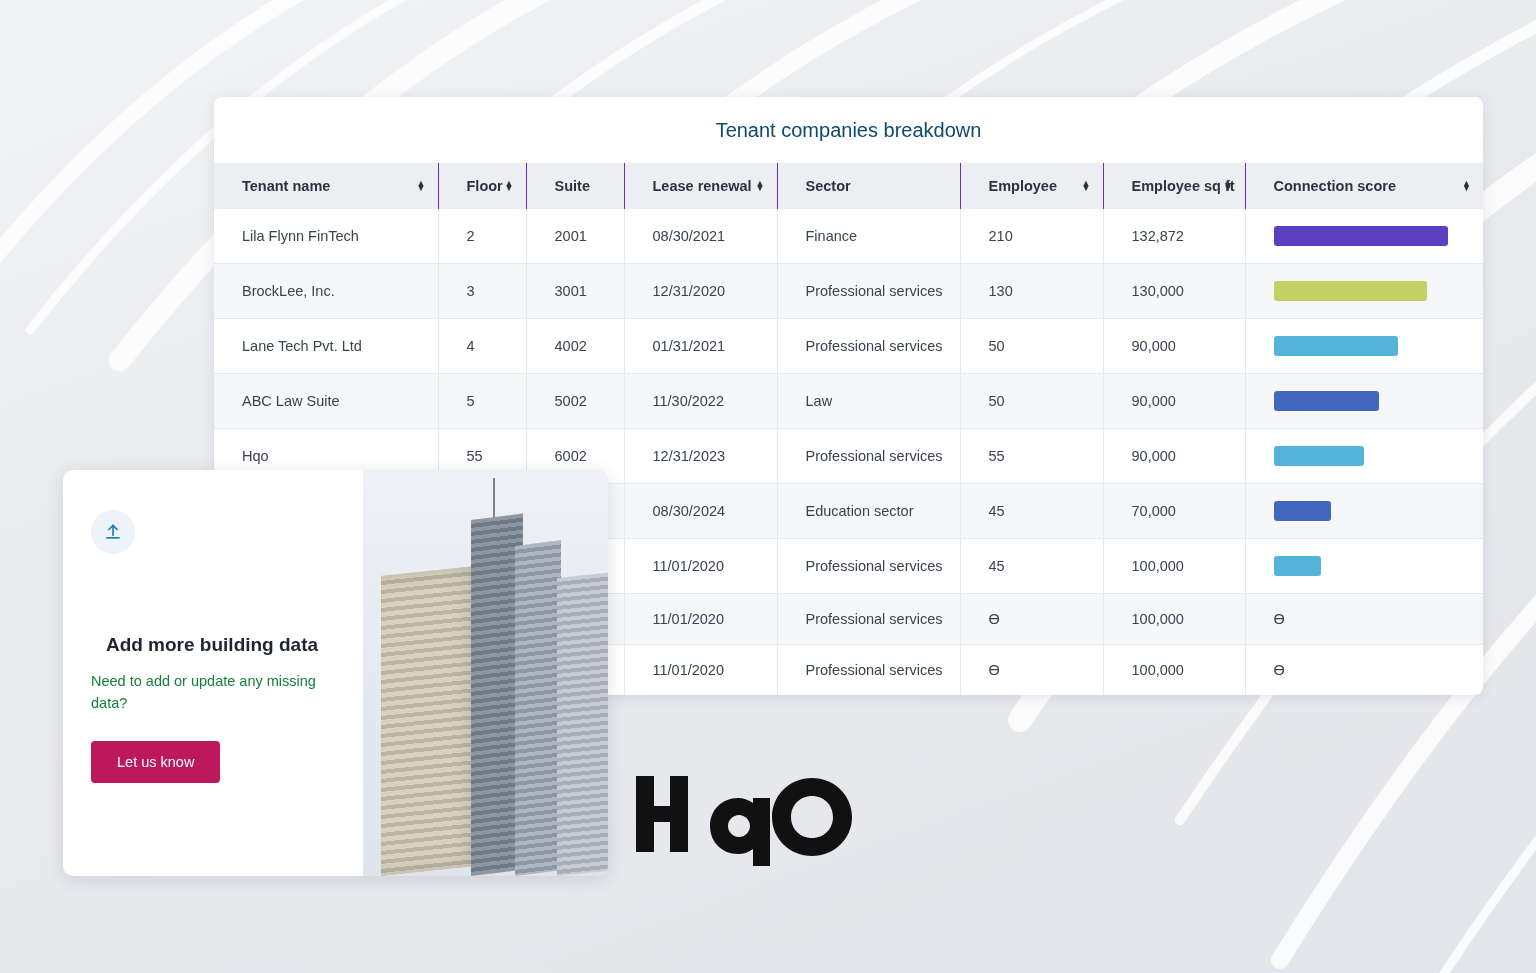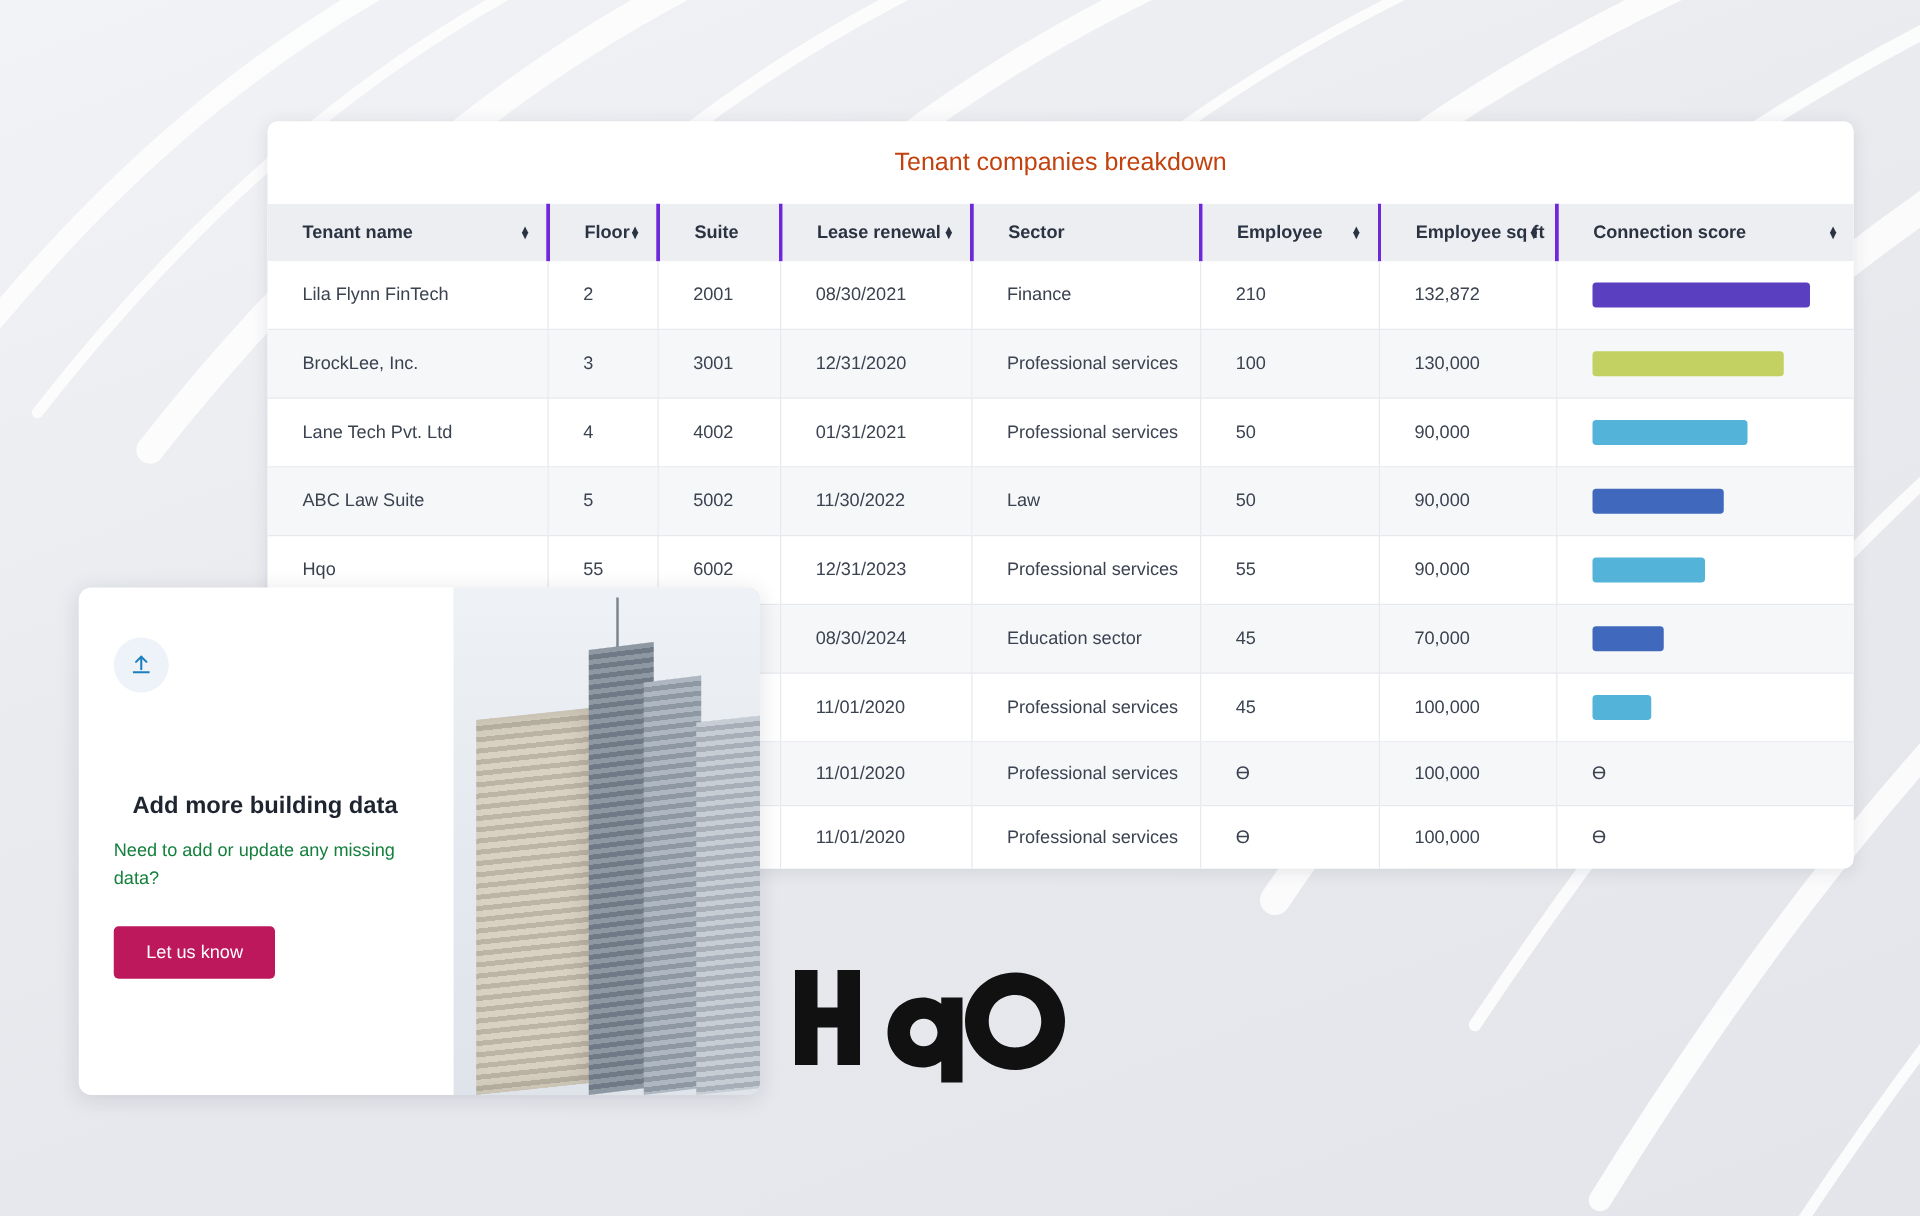--- a/index.html
+++ b/index.html
@@ -26,37 +26,37 @@
     left: 214px; top: 97px;
     width: 1269px;
     background: #ffffff;
     border-radius: 8px;
     box-shadow: 0 2px 14px rgba(30,40,60,0.10);
     overflow: hidden;
   }
   .table-title {
     text-align: center;
     font-size: 20px;
-    color: #c2410c;
+    color: #0c4a6e;
     padding: 22px 0 21px 0;
     font-weight: 400;
   }
   table.tenants {
     width: 100%;
     border-collapse: collapse;
     table-layout: fixed;
   }
   table.tenants thead th {
     background: #eceef1;
     font-size: 14.5px;
     font-weight: bold;
     color: #2b3342;
     text-align: left;
     padding: 15px 14px 15px 28px;
-    border-right: 3px solid #6d28d9;
+    border-right: 1px solid #6d28d9;
     position: relative;
     white-space: nowrap;
   }
   table.tenants thead th:last-child { border-right: none; }
   .sort-icon {
     position: absolute;
     right: 12px; top: 50%;
     transform: translateY(-50%);
     display: flex; flex-direction: column;
     line-height: 5px;
@@ -285,21 +285,21 @@
           <td class="score-cell">
             <span class="score-bar" style="width: 174px; background: rgb(90, 63, 192);"></span>
           </td>
         </tr>
         <tr>
           <td>BrockLee, Inc.</td>
           <td>3</td>
           <td>3001</td>
           <td>12/31/2020</td>
           <td>Professional services</td>
-          <td>100</td>
+          <td>130</td>
           <td>130,000</td>
           <td class="score-cell">
             <span class="score-bar" style="width: 153px; background: rgb(194, 209, 98);"></span>
           </td>
         </tr>
         <tr>
           <td>Lane Tech Pvt. Ltd</td>
           <td>4</td>
           <td>4002</td>
           <td>01/31/2021</td>

